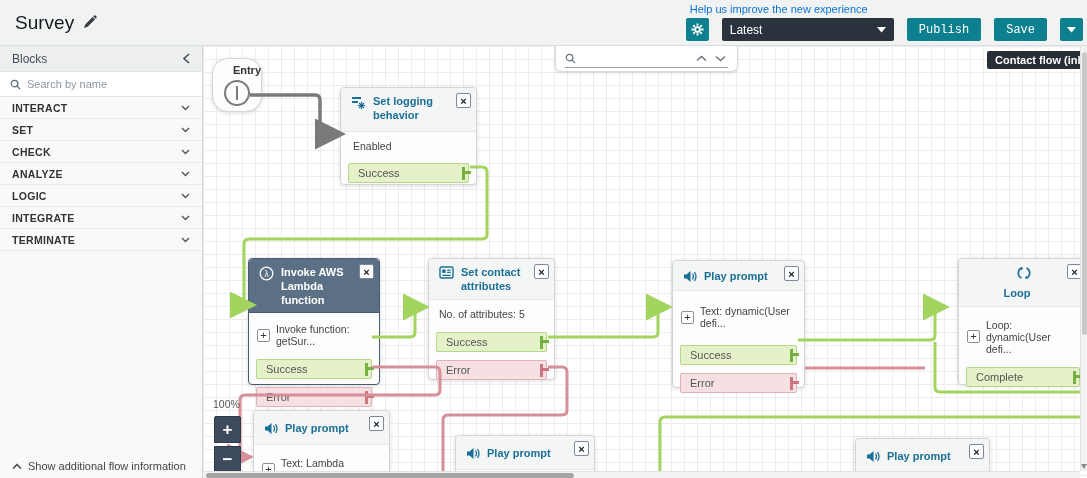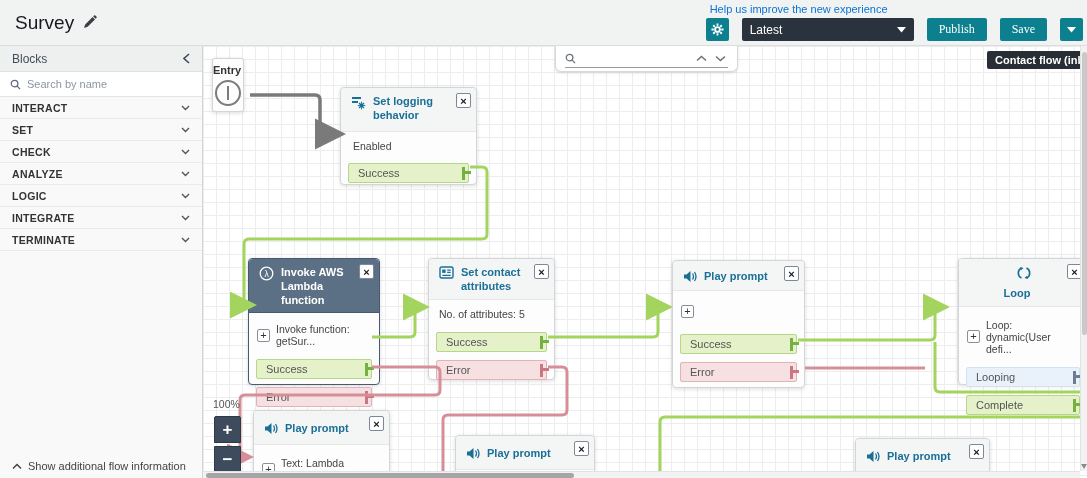--- a/index.html
+++ b/index.html
@@ -9,21 +9,21 @@
 
   
   .topbar { position:absolute; top:0; left:0; right:0; height:46px; background:#f1f3f3;
             border-bottom:1px solid #d9dddd; display:flex; justify-content:space-between; }
   .title-wrap { display:flex; align-items:center; gap:8px; padding-left:15px; }
   .page-title { font-size:19px; font-weight:400; color:#16191f; }
   .pencil { width:15px; height:15px; }
   .top-right { display:flex; flex-direction:column; align-items:flex-start; padding:2px 4px 0 0; }
   .help-link { font-size:11px; color:#0972d3; text-decoration:none; padding:1px 4px 2px; cursor:pointer; }
   .controls { display:flex; align-items:center; gap:13px; margin-top:1px; }
-  .btn { border:none; cursor:pointer; font-family:Liberation Serif, serif; }
+  .btn { border:none; cursor:pointer; font-family:Liberation Mono, monospace; }
   .btn-gear { width:23px; height:23px; background:#0d8090; border-radius:2px;
               display:flex; align-items:center; justify-content:center; }
   .version-dd { width:172px; height:23px; background:#2a333d; color:#fff; font-size:12px;
                 display:flex; align-items:center; justify-content:space-between; padding:0 8px; border-radius:2px; cursor:pointer; }
   .btn-teal { height:23px; background:#0d8090; color:#fff; font-size:12px; padding:0 12px; border-radius:2px; }
   .btn-caret { width:23px; height:23px; background:#0d8090; border-radius:2px;
                display:flex; align-items:center; justify-content:center; }
 
   
   .sidebar { position:absolute; top:46px; left:0; width:203px; bottom:0; background:#f9f9f9;
@@ -70,23 +70,23 @@
   .row.success { background:#e4f1c9; border:1px solid #b5d787; }
   .row.error   { background:#f6e0e2; border:1px solid #e0b3b8; }
   .row.looping { background:#e9f2fb; border:1px solid #d2e2f1; }
   .port { position:absolute; right:-3px; top:3px; width:9px; height:13px; border-left:3px solid #76b043; }
   .port::after { content:""; position:absolute; left:0; top:4px; width:6px; height:3px; background:inherit; }
   .port.g { border-color:#76b043; } .port.g::after { background:#76b043; }
   .port.p { border-color:#cb7680; } .port.p::after { background:#cb7680; }
   .port.b { border-color:#6b7d92; } .port.b::after { background:#6b7d92; }
 
   
-  .entry { position:absolute; left:9px; top:12px; width:32px; height:54px; background:#fdfdfd;
-           border:1px solid #d3d6d9; border-radius:3px; box-shadow:0 1px 4px rgba(0,0,0,.14);
-           z-index:2; text-align:left; }
+  .entry { position:absolute; left:9px; top:12px; width:50px; height:54px; background:#fdfdfd;
+           border:1px solid #d3d6d9; border-radius:16px; box-shadow:0 1px 4px rgba(0,0,0,.14);
+           z-index:2; text-align:right; }
   .entry-title { font-size:11px; font-weight:bold; color:#333; margin-top:5px; }
   .entry-port { width:26px; height:26px; border:2px solid #7b7b7b; border-radius:50%;
                 margin:4px auto 0; position:relative; cursor:pointer; }
   .entry-port::after { content:""; position:absolute; left:10px; top:4px; width:2px; height:14px; background:#7b7b7b; }
 
   
   .flow-search { position:absolute; left:352px; top:0px; width:183px; height:26px; background:#fff;
                  border:1px solid #d7dada; border-top:none; border-radius:0 0 6px 6px;
                  box-shadow:0 1px 3px rgba(0,0,0,.12); z-index:6; display:flex; align-items:flex-end; padding:0 9px 3px; }
   .fs-inner { display:flex; align-items:center; width:100%; border-bottom:1px solid #9a9a9a; padding-bottom:3px; gap:4px; }
@@ -370,20 +370,21 @@
           <svg width="14" height="13" viewBox="0 0 14 13">
               <path d="M1 4.5 h2.5 L7.5 1 v11 L3.5 8.5 H1 Z" fill="#1a6f97"></path>
               <path d="M9.5 3.5 q2 3 0 6 M11.5 2 q3 4.5 0 9" stroke="#1a6f97" stroke-width="1.3" fill="none"></path>
             </svg>
         </span>
         <span class="blk-title">Play prompt</span>
         <button class="blk-close">×</button>
       </div>
       <div class="blk-detail" style="margin:14px 8px 0 8px;">
         <span class="plusbox">+</span>
+        <span>Text: dynamic(User defi...</span>
       </div>
       <div class="rows" style="margin-top:16px;">
         <div class="row success">
           <span>Success</span>
           <span class="port g"></span>
         </div>
         <div class="row error">
           <span>Error</span>
           <span class="port p"></span>
         </div>
@@ -403,24 +404,20 @@
             </svg>
         </span>
         <span class="blk-title">Loop</span>
         <button class="blk-close">×</button>
       </div>
       <div class="blk-detail" style="margin:12px 8px 0 8px;">
         <span class="plusbox">+</span>
         <span>Loop: dynamic(User defi...</span>
       </div>
       <div class="rows">
-        <div class="row looping">
-          <span>Looping</span>
-          <span class="port b"></span>
-        </div>
         <div class="row success">
           <span>Complete</span>
           <span class="port g"></span>
         </div>
       </div>
     </div>
 
     <div class="block" style="left:50px; top:364px; width:137px; height:78px;">
       <div class="blk-head plain" style="min-height:34px; align-items:center;">
         <span class="ico">

